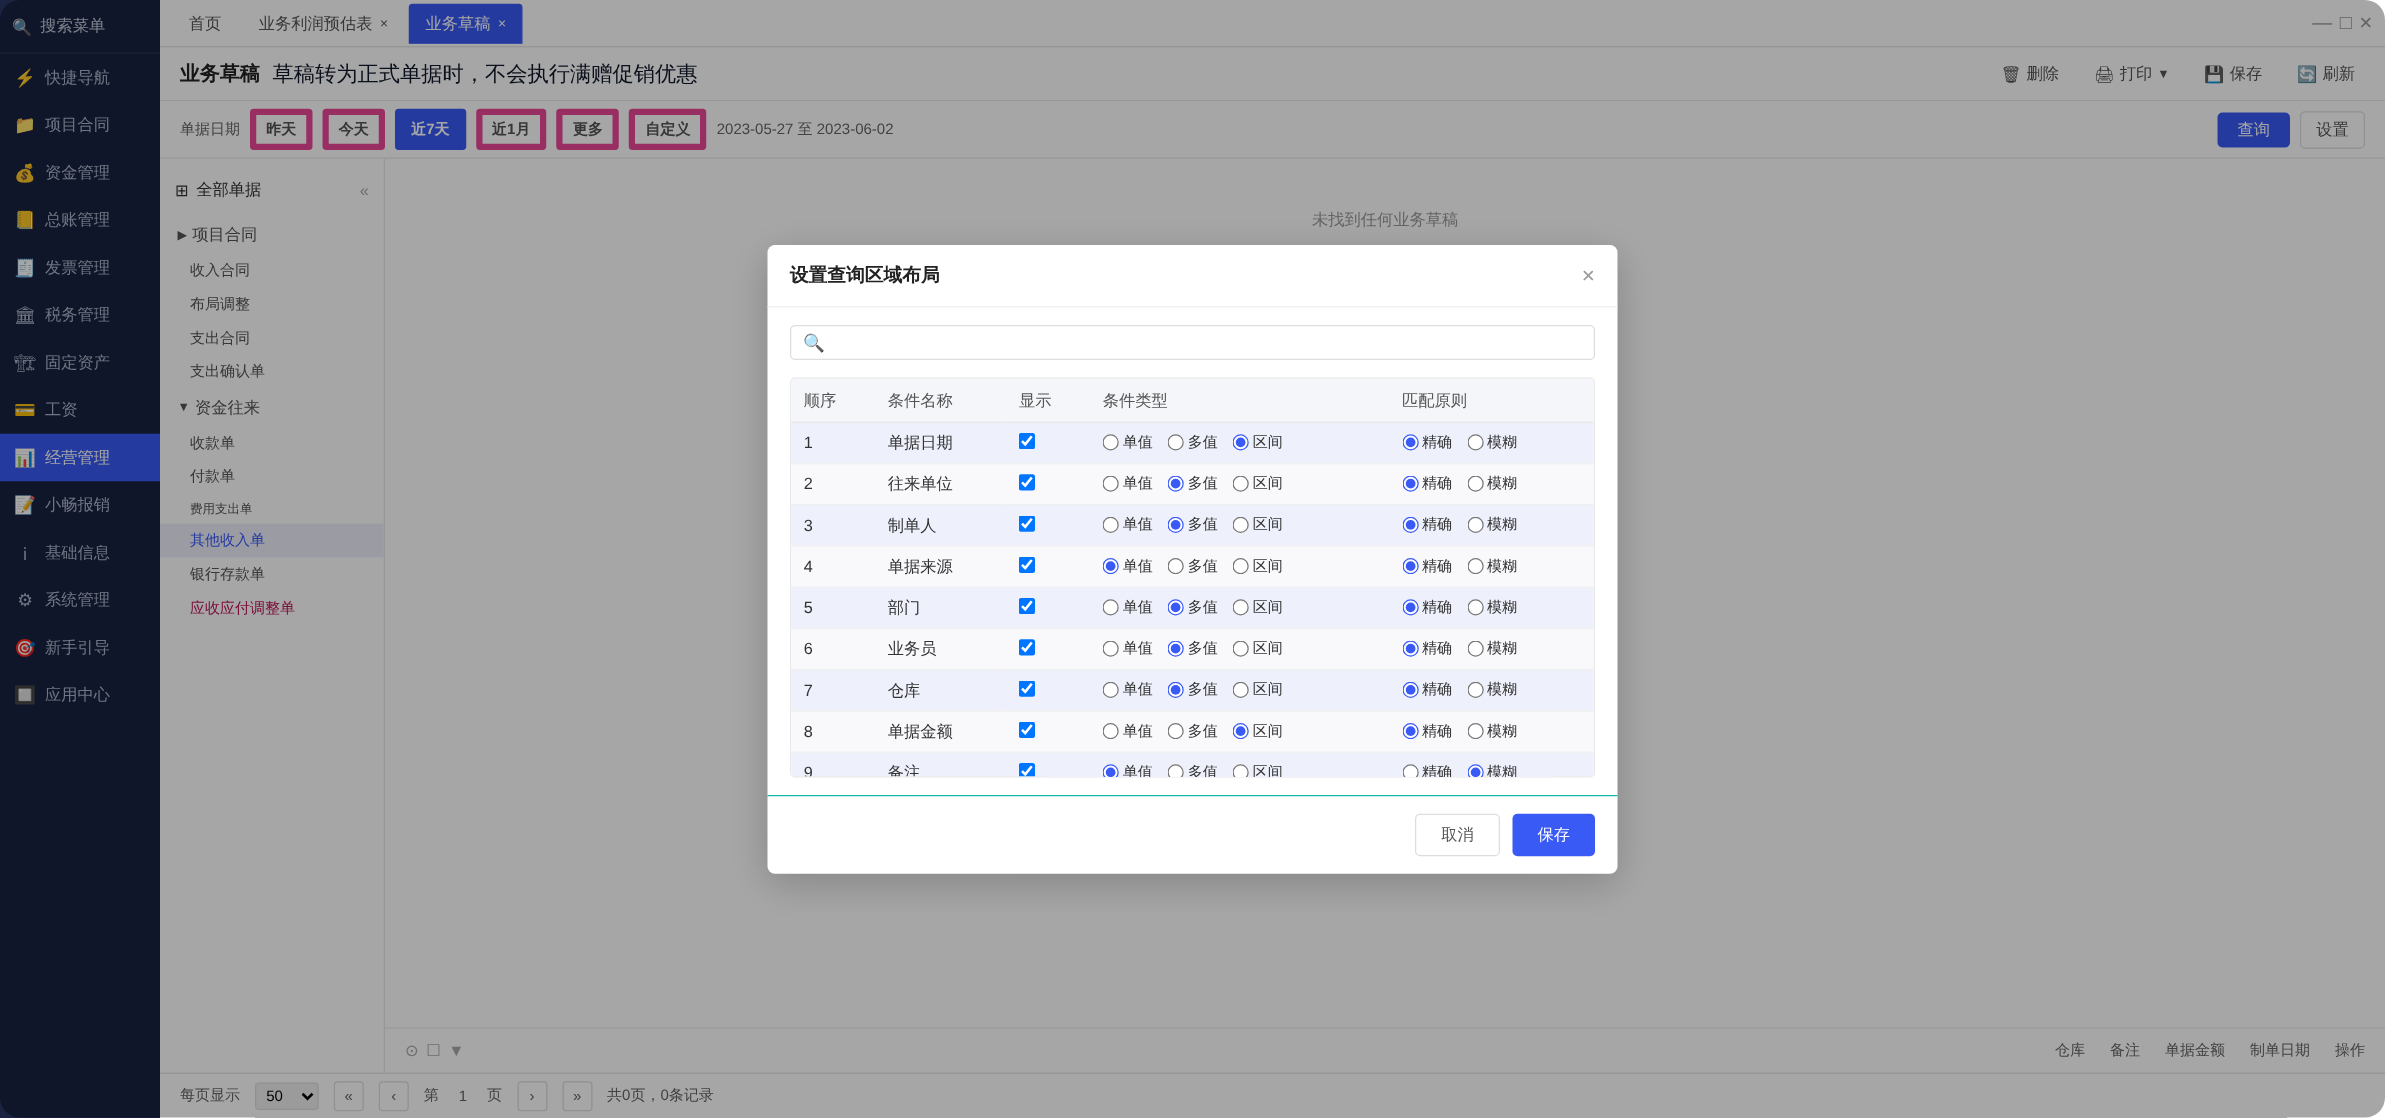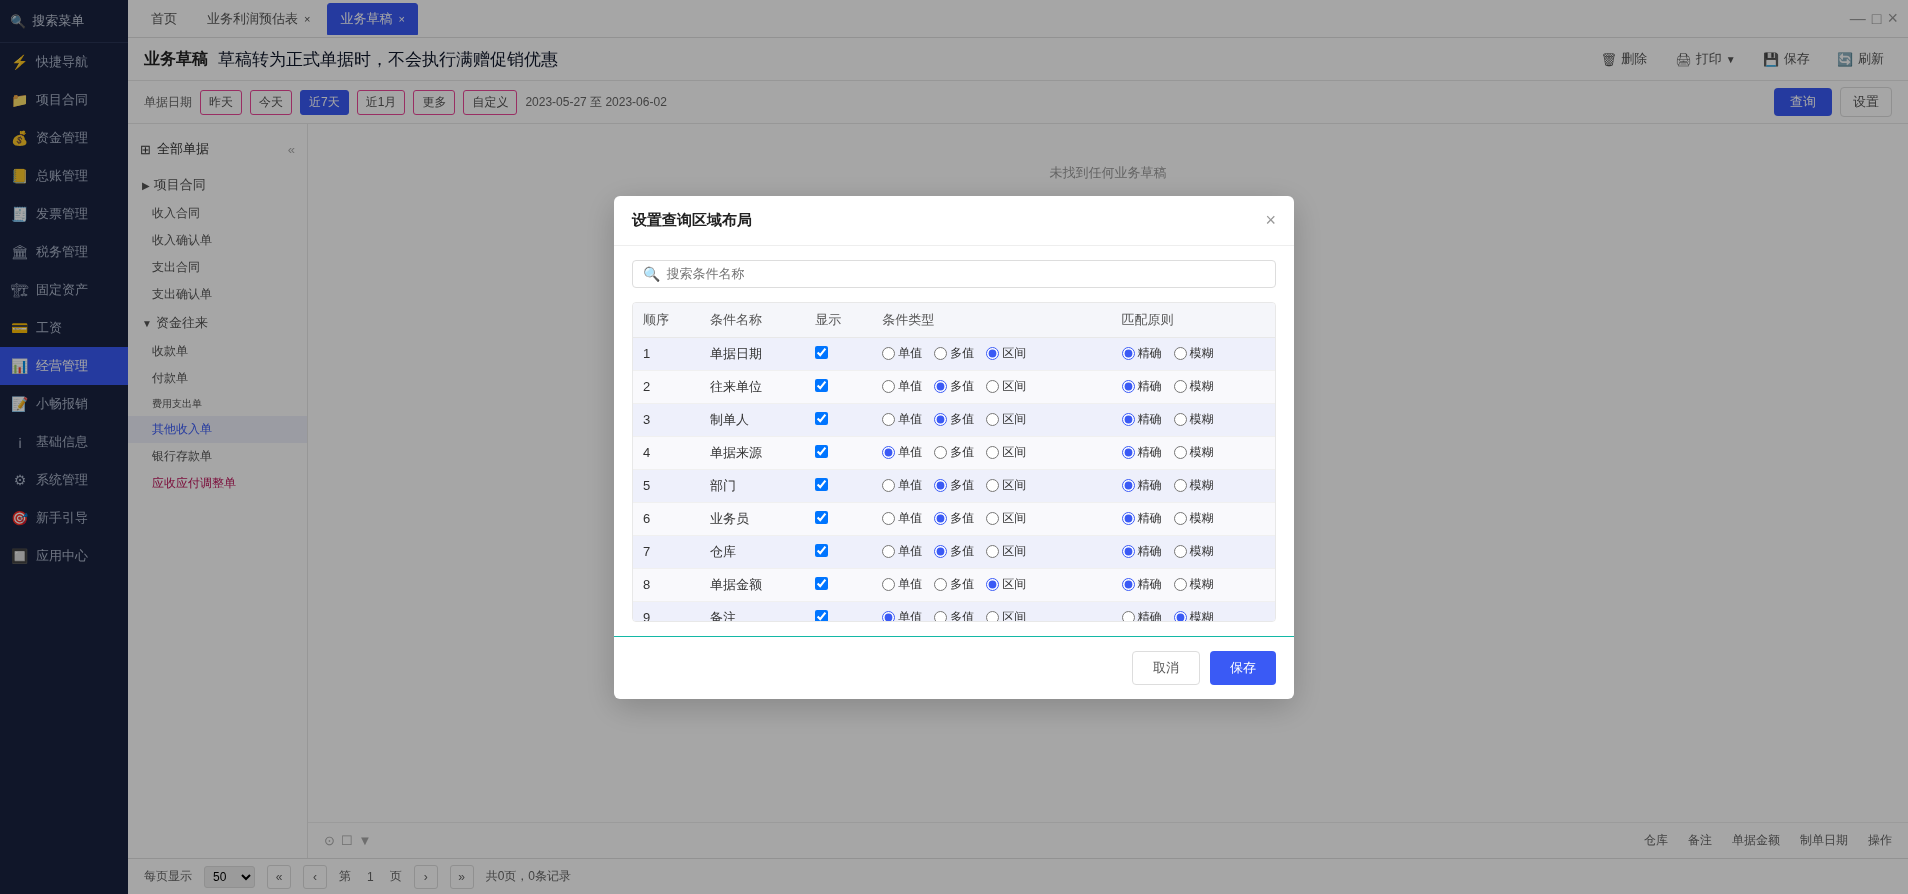--- a/index.html
+++ b/index.html
@@ -54,40 +54,40 @@
       color: #555; cursor: pointer; padding: 4px 8px; border-radius: 3px;
     }
 
     
     .toolbar {
       background: #fff; padding: 6px 16px; display: flex; align-items: center; gap: 8px;
       border-bottom: 1px solid #e8e8e8; flex-wrap: wrap;
     }
     .toolbar-label { font-size: 12px; color: #666; }
     .toolbar-btn {
-      font-size: 12px; padding: 3px 8px; border: 1px solid #ec4899; border-radius: 3px;
-      cursor: pointer; background: #fff; color: #555;
+      font-size: 12px; padding: 3px 8px; border: 5px solid #ec4899; border-radius: 3px;
+      cursor: pointer; background: #fff; color: #555; font-weight: bold;
     }
     .toolbar-btn.active { background: #3a5af5; color: #fff; border-color: #3a5af5; }
     .date-range { font-size: 12px; color: #666; }
     .query-btn { background: #3a5af5; color: #fff; border: none; padding: 5px 16px; border-radius: 4px; cursor: pointer; font-size: 13px; margin-left: auto; }
     .set-btn { background: #fff; color: #555; border: 1px solid #ddd; padding: 5px 12px; border-radius: 4px; cursor: pointer; font-size: 13px; }
 
     
     .bottom-bar {
       position: fixed; bottom: 0; left: 128px; right: 0; height: 36px;
       background: #fff; border-top: 1px solid #e0e0e0;
       display: flex; align-items: center; padding: 0 16px; gap: 12px; font-size: 12px; color: #666;
     }
     .page-btn { width: 24px; height: 24px; display: flex; align-items: center; justify-content: center; border: 1px solid #ddd; border-radius: 3px; cursor: pointer; font-size: 12px; }
 
     
     .overlay {
       position: fixed; inset: 0; background: rgba(0,0,0,0.35); z-index: 1000;
-      display: flex; align-items: center; justify-content: center;
+      display: flex; align-items: center; justify-content: center; border-radius: 16px;
     }
     .dialog {
       background: #fff; border-radius: 6px; width: 680px; max-height: 620px;
       display: flex; flex-direction: column; box-shadow: 0 8px 32px rgba(0,0,0,0.2);
     }
     .dialog-header {
       padding: 14px 18px; border-bottom: 1px solid #eee;
       display: flex; align-items: center; justify-content: space-between;
     }
     .dialog-title { font-size: 15px; font-weight: 600; color: #222; }
@@ -269,21 +269,21 @@
         <span style="margin-right:6px;">⊞</span>
         <span>全部单据</span>
         <span style="margin-left:auto; color:#aaa;">«</span>
       </div>
       <div style="padding:4px 0; font-size:13px;">
         <div style="padding:6px 14px; color:#555; cursor:pointer; display:flex; align-items:center; gap:4px;">
           <span style="font-size:10px;">▶</span>
           <span>项目合同</span>
         </div>
         <div style="padding:5px 24px; color:#555; cursor:pointer; font-size:12px;">收入合同</div>
-        <div style="padding:5px 24px; color:#555; cursor:pointer; font-size:12px;">收入确认单</div>
+        <div style="padding:5px 24px; color:#555; cursor:pointer; font-size:12px;">布局调整</div>
         <div style="padding:5px 24px; color:#555; cursor:pointer; font-size:12px;">支出合同</div>
         <div style="padding:5px 24px; color:#555; cursor:pointer; font-size:12px;">支出确认单</div>
         <div style="padding:6px 14px; color:#555; cursor:pointer; display:flex; align-items:center; gap:4px;">
           <span style="font-size:10px;">▼</span>
           <span>资金往来</span>
         </div>
         <div style="padding:5px 24px; color:#555; cursor:pointer; font-size:12px;">收款单</div>
         <div style="padding:5px 24px; color:#555; cursor:pointer; font-size:12px;">付款单</div>
         <div style="padding:5px 24px; color:#555; cursor:pointer; font-size:10px;">费用支出单</div>
         <div style="padding:5px 24px; color:#3a5af5; font-weight:500; cursor:pointer; font-size:12px; background:#eef0fb;">其他收入单</div>
@@ -331,21 +331,20 @@
 
 <div class="overlay">
   <div class="dialog">
     <div class="dialog-header">
       <span class="dialog-title">设置查询区域布局</span>
       <span class="dialog-close">×</span>
     </div>
     <div class="dialog-body">
       <div class="search-bar">
         <span class="search-icon">🔍</span>
-        <input type="text" placeholder="搜索条件名称" style="">
       </div>
       <div class="table-scroll">
         <table class="config-table">
           <thead>
             <tr>
               <th>顺序</th>
               <th>条件名称</th>
               <th>显示</th>
               <th>条件类型</th>
               <th>匹配原则</th>

